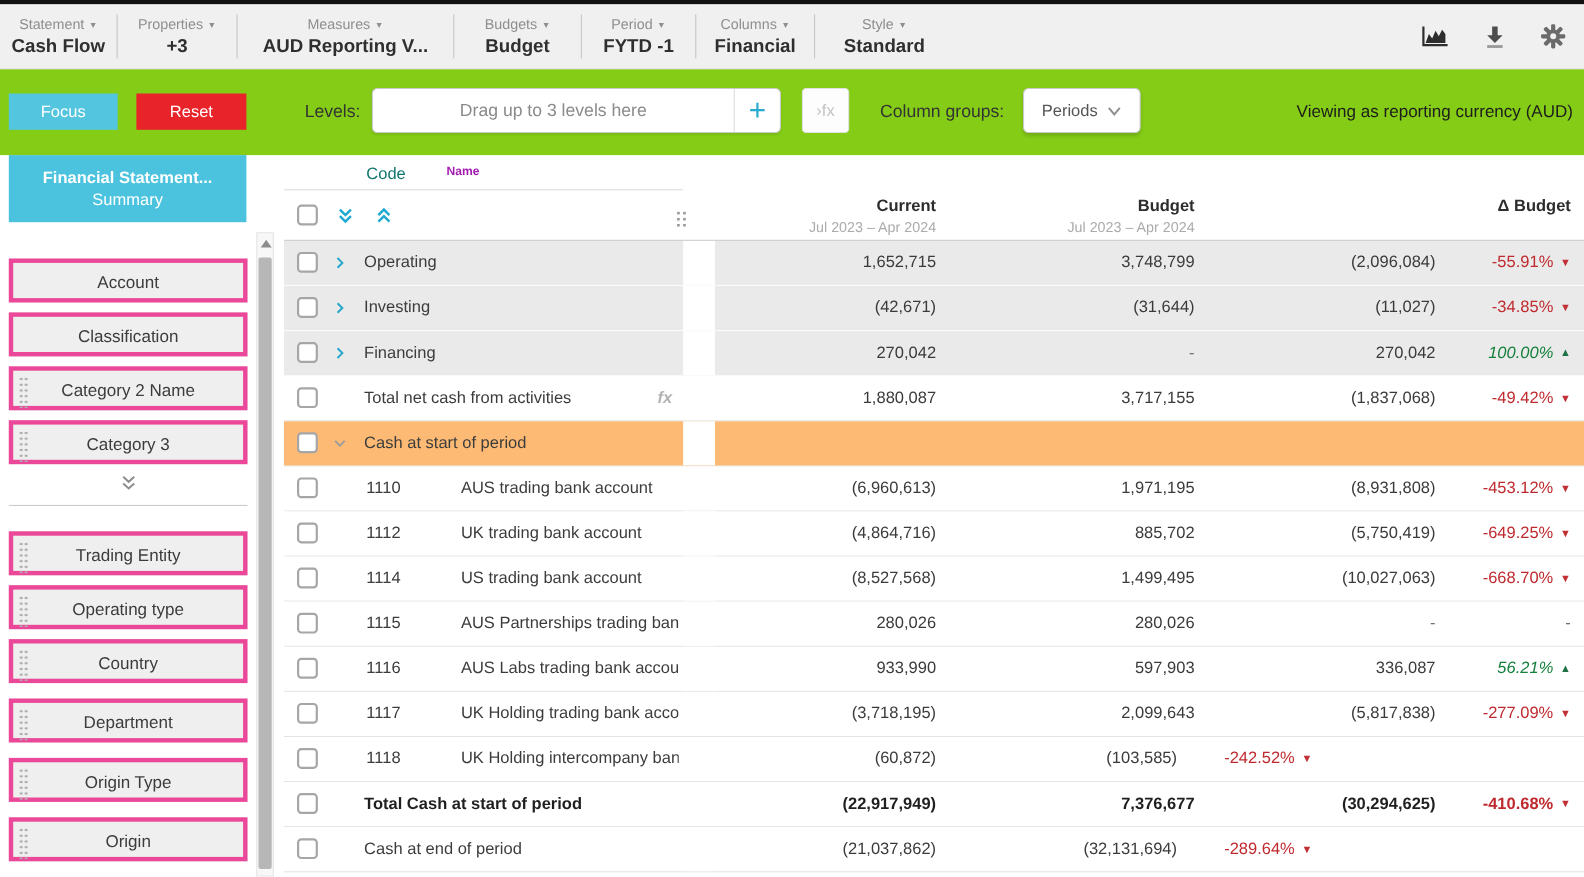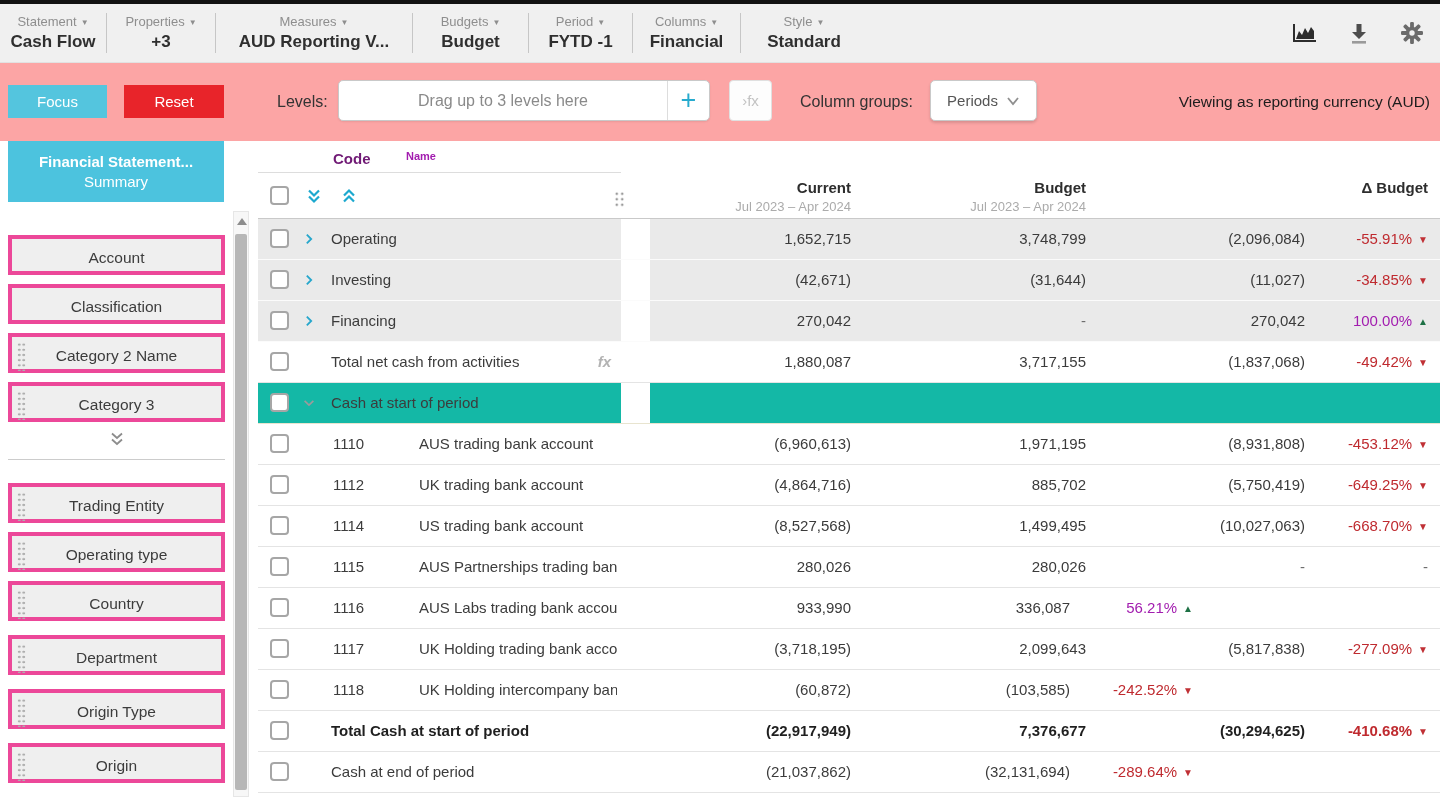--- a/index.html
+++ b/index.html
@@ -16,21 +16,21 @@
   .tb-group:last-child { border-right:none; }
   .tb-label { font-size:13px; color:#8e8e8e; white-space:nowrap; }
   .tb-label .caret { font-size:8px; color:#8e8e8e; margin-left:4px; vertical-align:1px; }
   .tb-value { font-size:17px; font-weight:bold; color:#2f2f2f; margin-top:3px; white-space:nowrap;
               max-width:100%; overflow:hidden; }
   .g0{width:107px} .g1{width:109px} .g2{width:197px} .g3{width:116px} .g4{width:104px} .g5{width:108px} .g6{width:126px}
   .topbar-icons { margin-left:auto; display:flex; align-items:center; gap:30px; padding-right:16px; }
   .topbar-icons span { display:inline-flex; cursor:pointer; }
 
   
-  .controls { position:absolute; top:63px; left:0; width:100%; height:78px; background:#fca5a5; }
+  .controls { position:absolute; top:63px; left:0; width:100%; height:78px; background:#84cc16; }
   .btn { position:absolute; top:22px; height:33px; border:none; color:#fff; font-size:15px;
          font-family:"Liberation Sans",sans-serif; cursor:pointer; }
   .btn-focus { left:8px; width:99px; background:#54c5de; }
   .btn-reset { left:124px; width:100px; background:#e8242a; }
   .levels-label, .cg-label { position:absolute; top:22px; line-height:33px; font-size:16px; color:#333; }
   .levels-label { left:277px; }
   .levels-box { position:absolute; left:338px; top:17px; width:372px; height:41px; background:#fff;
                 border:1px solid #c9c9c9; border-radius:5px; display:flex; align-items:stretch;
                 box-shadow:0 1px 2px rgba(0,0,0,.08); }
   .levels-ph { flex:1; text-align:center; line-height:39px; font-size:16px; color:#8a8a8a; overflow:hidden; white-space:nowrap; }
@@ -68,21 +68,21 @@
   .side-scroll { position:absolute; left:233px; top:70px; width:16px; height:586px; background:#f7f7f7;
                  border:1px solid #e6e6e6; }
   .ss-arrow { position:absolute; top:6px; left:3px; width:0; height:0; border-left:5px solid transparent;
               border-right:5px solid transparent; border-bottom:7px solid #8d8d8d; cursor:pointer; }
   .ss-thumb { position:absolute; top:22px; left:1px; width:12px; height:556px; background:#b7b7b7;
               border-radius:2px; cursor:pointer; }
 
   
   .table-area { position:absolute; left:258px; top:0; width:1182px; height:656px; overflow:hidden; }
   .thead { position:relative; height:77px; }
-  .code-label { position:absolute; left:75px; top:9px; font-size:15px; font-weight:bold; color:#701a75; }
+  .code-label { position:absolute; left:75px; top:9px; font-size:15px; font-weight:normal; color:#0f766e; }
   .name-label { position:absolute; left:148px; top:9px; font-size:11px; font-weight:bold; color:#a21caf; }
   .thead-divider { position:absolute; top:31px; left:0; width:363px; height:1px; background:#ddd; }
   .cb { width:19px; height:19px; border:2px solid #a6a6a6; border-radius:4px; background:#fff;
         display:inline-block; cursor:pointer; }
   .thead .cb { position:absolute; left:12px; top:45px; }
   .hicon { position:absolute; top:46px; cursor:pointer; }
   .hicon.expand { left:47px; }
   .hicon.collapse { left:82px; }
   .hdots { position:absolute; left:356px; top:50px; width:11px; height:16px;
            background-image:radial-gradient(circle, #9a9a9a 1.3px, transparent 1.5px);
@@ -90,37 +90,37 @@
   .hcells { position:absolute; left:392px; top:38px; display:flex; }
   .hc { text-align:right; }
   .hc .t { font-size:15px; font-weight:bold; color:#2d2d2d; }
   .hc .s { font-size:13px; color:#ababab; margin-top:3px; }
   .hc0{width:201px} .hc1{width:235px} .hc2{width:342px}
 
   .tbody { border-top:1px solid #c9c9c9; }
   .row { display:flex; height:41px; }
   .row.gray   { background:#eaeaea; border-bottom:1px solid #fbfbfb; }
   .row.white  { background:#fff;    border-bottom:1px solid #e4e4e4; }
-  .row.yellow { background:#14b8a6; border-bottom:1px solid #e8e4cf;justify-content:flex-end; }
+  .row.yellow { background:#fdba74; border-bottom:1px solid #e8e4cf;justify-content:flex-end; }
   .row.bold .vcell, .row.bold .nm { font-weight:bold; color:#1f1f1f; }
   .ncell { width:363px; position:relative; overflow:hidden; }
   .ncell .cb { position:absolute; left:12px; top:10px; }
   .rchev { position:absolute; left:44px; top:13px; cursor:pointer; }
   .code { position:absolute; left:75px; top:0; line-height:40px; font-size:15px; color:#3c3c3c; }
   .nm { position:absolute; left:73px; right:4px; top:0; line-height:40px; font-size:15px; color:#3c3c3c;
         white-space:nowrap; overflow:hidden; }
   .nm.child { left:145px;margin-left:16px; }
   .fxi { position:absolute; right:10px; top:0; line-height:40px; font-size:15px; font-style:italic;
          color:#b3b3b3; font-weight:bold; }
   .gutter { width:29px; background:#fff; }
   .vcell { line-height:40px; text-align:right; font-size:15px; color:#3b3b3b; white-space:nowrap; }
   .w0{width:201px} .w1{width:235px} .w2{width:219px} .w3{width:123px}
   .rpad { width:12px; }
   .dash { color:#6e6e6e; }
-  .pct.down { color:#bf2a2f; } .pct.up { color:#a21caf; }
+  .pct.down { color:#bf2a2f; } .pct.up { color:#15803d;font-style:italic; }
   .tri { font-size:10px; margin-left:6px; vertical-align:1px; }
   .tri.down { color:#c03035; } .tri.up { color:#1e7145; }
 </style>
 </head>
 <body>
 
 <div id="app">
   <div class="top-strip"></div>
 
   <header class="topbar">
@@ -389,20 +389,21 @@
             <div class="rpad"></div>
           </div>
           <div class="row white">
             <div class="ncell">
               <span class="cb"></span>
               <span class="code">1116</span>
               <span class="nm child">AUS Labs trading bank account</span>
             </div>
             <div class="gutter"></div>
             <div class="vcell w0">933,990</div>
+            <div class="vcell w1">597,903</div>
             <div class="vcell w2">336,087</div>
             <div class="vcell w3"><span class="pct up">56.21%</span><span class="tri up">▲</span></div>
             <div class="rpad"></div>
           </div>
           <div class="row white">
             <div class="ncell">
               <span class="cb"></span>
               <span class="code">1117</span>
               <span class="nm child">UK Holding trading bank account</span>
             </div>

